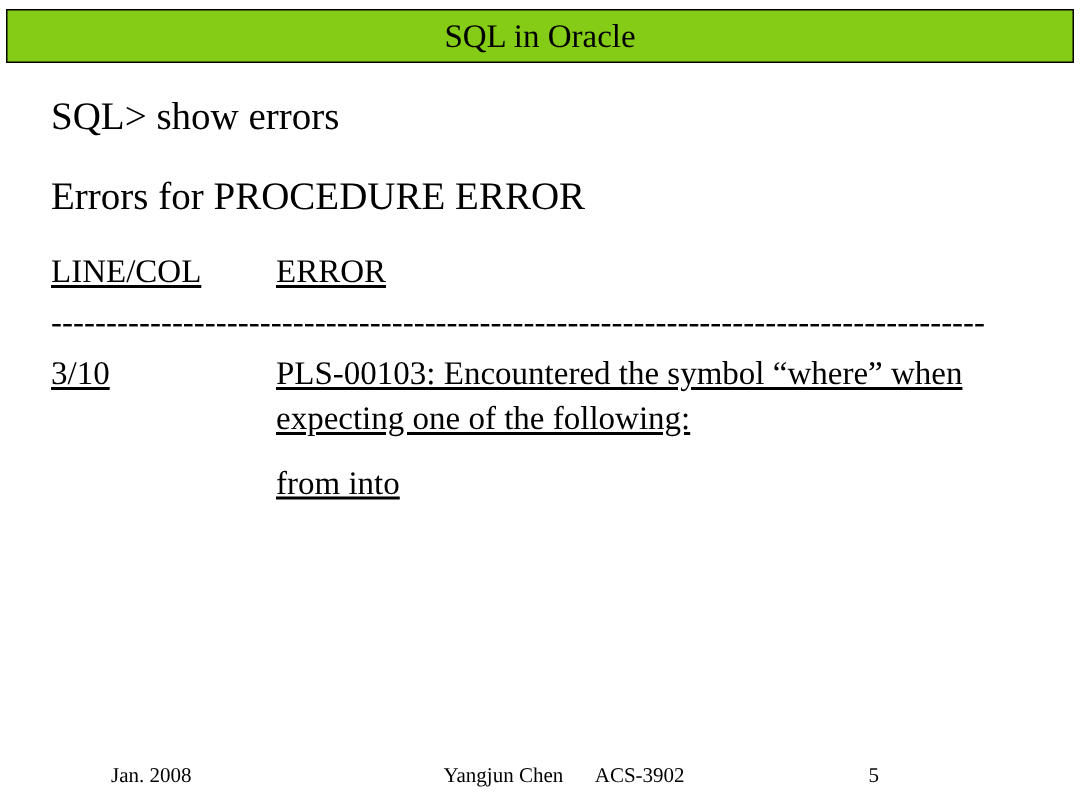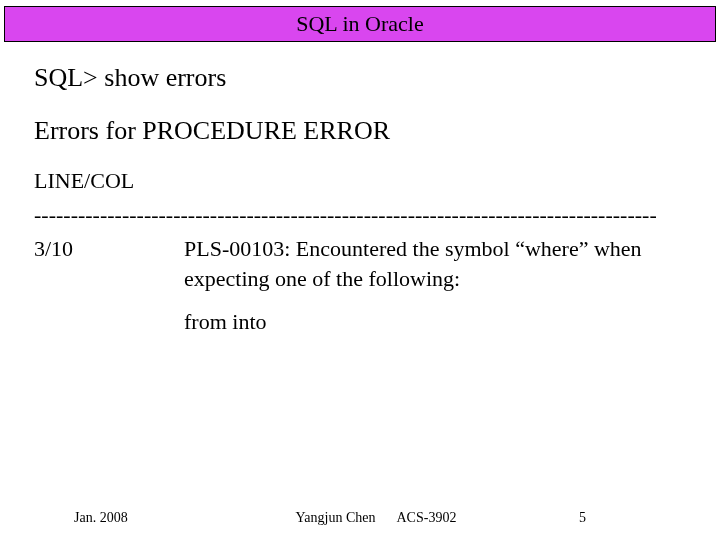--- a/index.html
+++ b/index.html
@@ -8,39 +8,40 @@
     width: 720px;
     height: 540px;
     font-family: "Times New Roman", Times, serif;
     background: #ffffff;
     color: #000000;
     overflow: hidden;
     position: relative;
   }
   .title-bar {
     border: 1px solid #000;
-    background: #d946ef;
+    background: #84cc16;
     text-align: center;
     font-size: 22px;
     padding: 4px 0;
     margin: 6px 4px 0 4px;
   }
   .content {
     padding: 18px 34px 0 34px;
   }
   .line {
     font-size: 26px;
     line-height: 1.35;
     margin-bottom: 18px;
   }
   .row {
     display: flex;
     font-size: 22px;
     line-height: 1.35;
     margin-bottom: 6px;
+    text-decoration: underline;
   }
   .col-left {
     width: 150px;
     flex-shrink: 0;
   }
   .col-right {
     flex: 1;
   }
   .sep {
     font-size: 22px;
@@ -80,20 +81,21 @@
 <div class="title-bar">
   <span>SQL in Oracle</span>
 </div>
 
 <div class="content">
   <div class="line">SQL&gt; show errors</div>
   <div class="line">Errors for PROCEDURE ERROR</div>
 
   <div class="row">
     <div class="col-left">LINE/COL</div>
+    <div class="col-right">ERROR</div>
   </div>
 
   <div class="sep">-------------------------------------------------------------------------------------</div>
 
   <div class="row">
     <div class="col-left">3/10</div>
     <div class="col-right">PLS-00103: Encountered the symbol “where” when expecting one of the following:</div>
   </div>
 
   <div class="row continuation">

